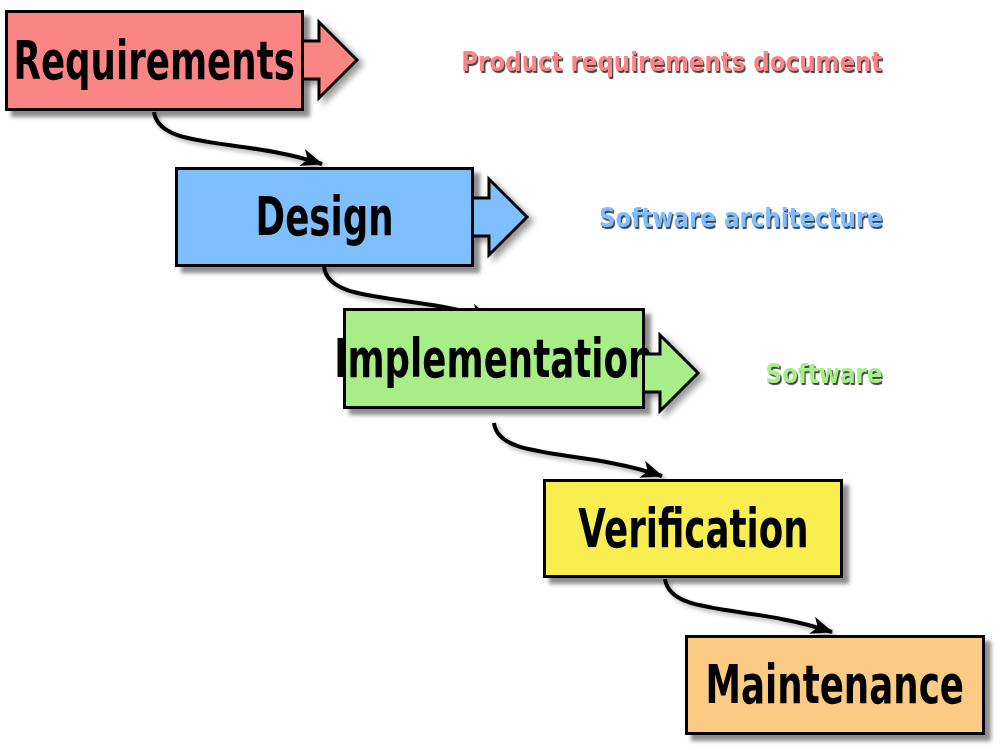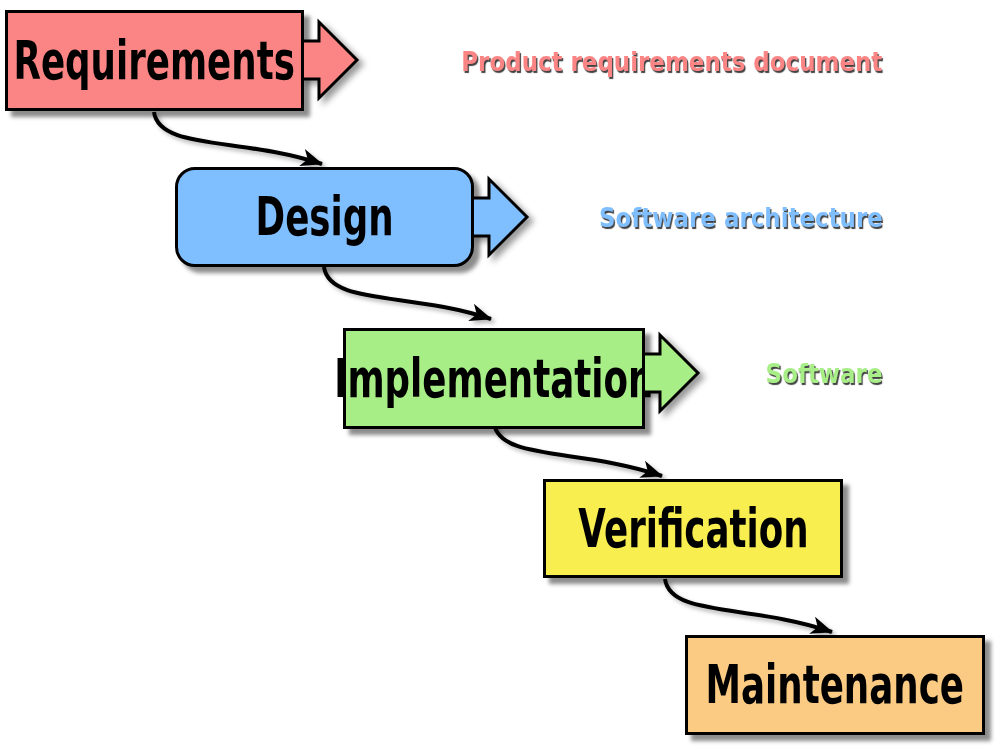--- a/index.html
+++ b/index.html
@@ -76,25 +76,25 @@
     <path d="M154,112 C159,150 240,137 322,164" marker-end="url(#ah)" style="stroke: rgb(0, 0, 0);"></path>
     <path d="M324,267 C329,305 410,292 491,319" marker-end="url(#ah)" style="stroke: rgb(0, 0, 0);"></path>
     <path d="M494,423 C499,461 580,448 662,476" marker-end="url(#ah)" style="stroke: rgb(0, 0, 0);"></path>
     <path d="M665,579 C670,617 750,604 832,632" marker-end="url(#ah)" style="stroke: rgb(0, 0, 0);"></path>
   </svg>
 
   <div class="stage" style="left: 5px; top: 10px; width: 299px; height: 101px; background-color: rgb(251, 133, 133); border-color: rgb(0, 0, 0);">
     <span class="stage-label">Requirements</span>
   </div>
 
-  <div class="stage" style="left: 175px; top: 167px; width: 299px; height: 100px; background-color: rgb(128, 191, 255); border-color: rgb(0, 0, 0); border-radius: 20px;">
+  <div class="stage" style="left: 175px; top: 167px; width: 299px; height: 100px; background-color: rgb(128, 191, 255); border-color: rgb(0, 0, 0);">
     <span class="stage-label">Design</span>
   </div>
 
-  <div class="stage" style="left: 343px; top: 328px; width: 302px; height: 101px; background-color: rgb(168, 238, 135); border-color: rgb(0, 0, 0);">
+  <div class="stage" style="left: 343px; top: 308px; width: 302px; height: 101px; background-color: rgb(168, 238, 135); border-color: rgb(0, 0, 0);">
     <span class="stage-label">Implementation</span>
   </div>
 
   <div class="stage" style="left: 543px; top: 479px; width: 300px; height: 99px; background-color: rgb(248, 238, 79); border-color: rgb(0, 0, 0);">
     <span class="stage-label">Verification</span>
   </div>
 
   <div class="stage" style="left: 685px; top: 635px; width: 300px; height: 100px; background-color: rgb(251, 203, 132); border-color: rgb(0, 0, 0); text-align: center;">
     <span class="stage-label">Maintenance</span>
   </div>

